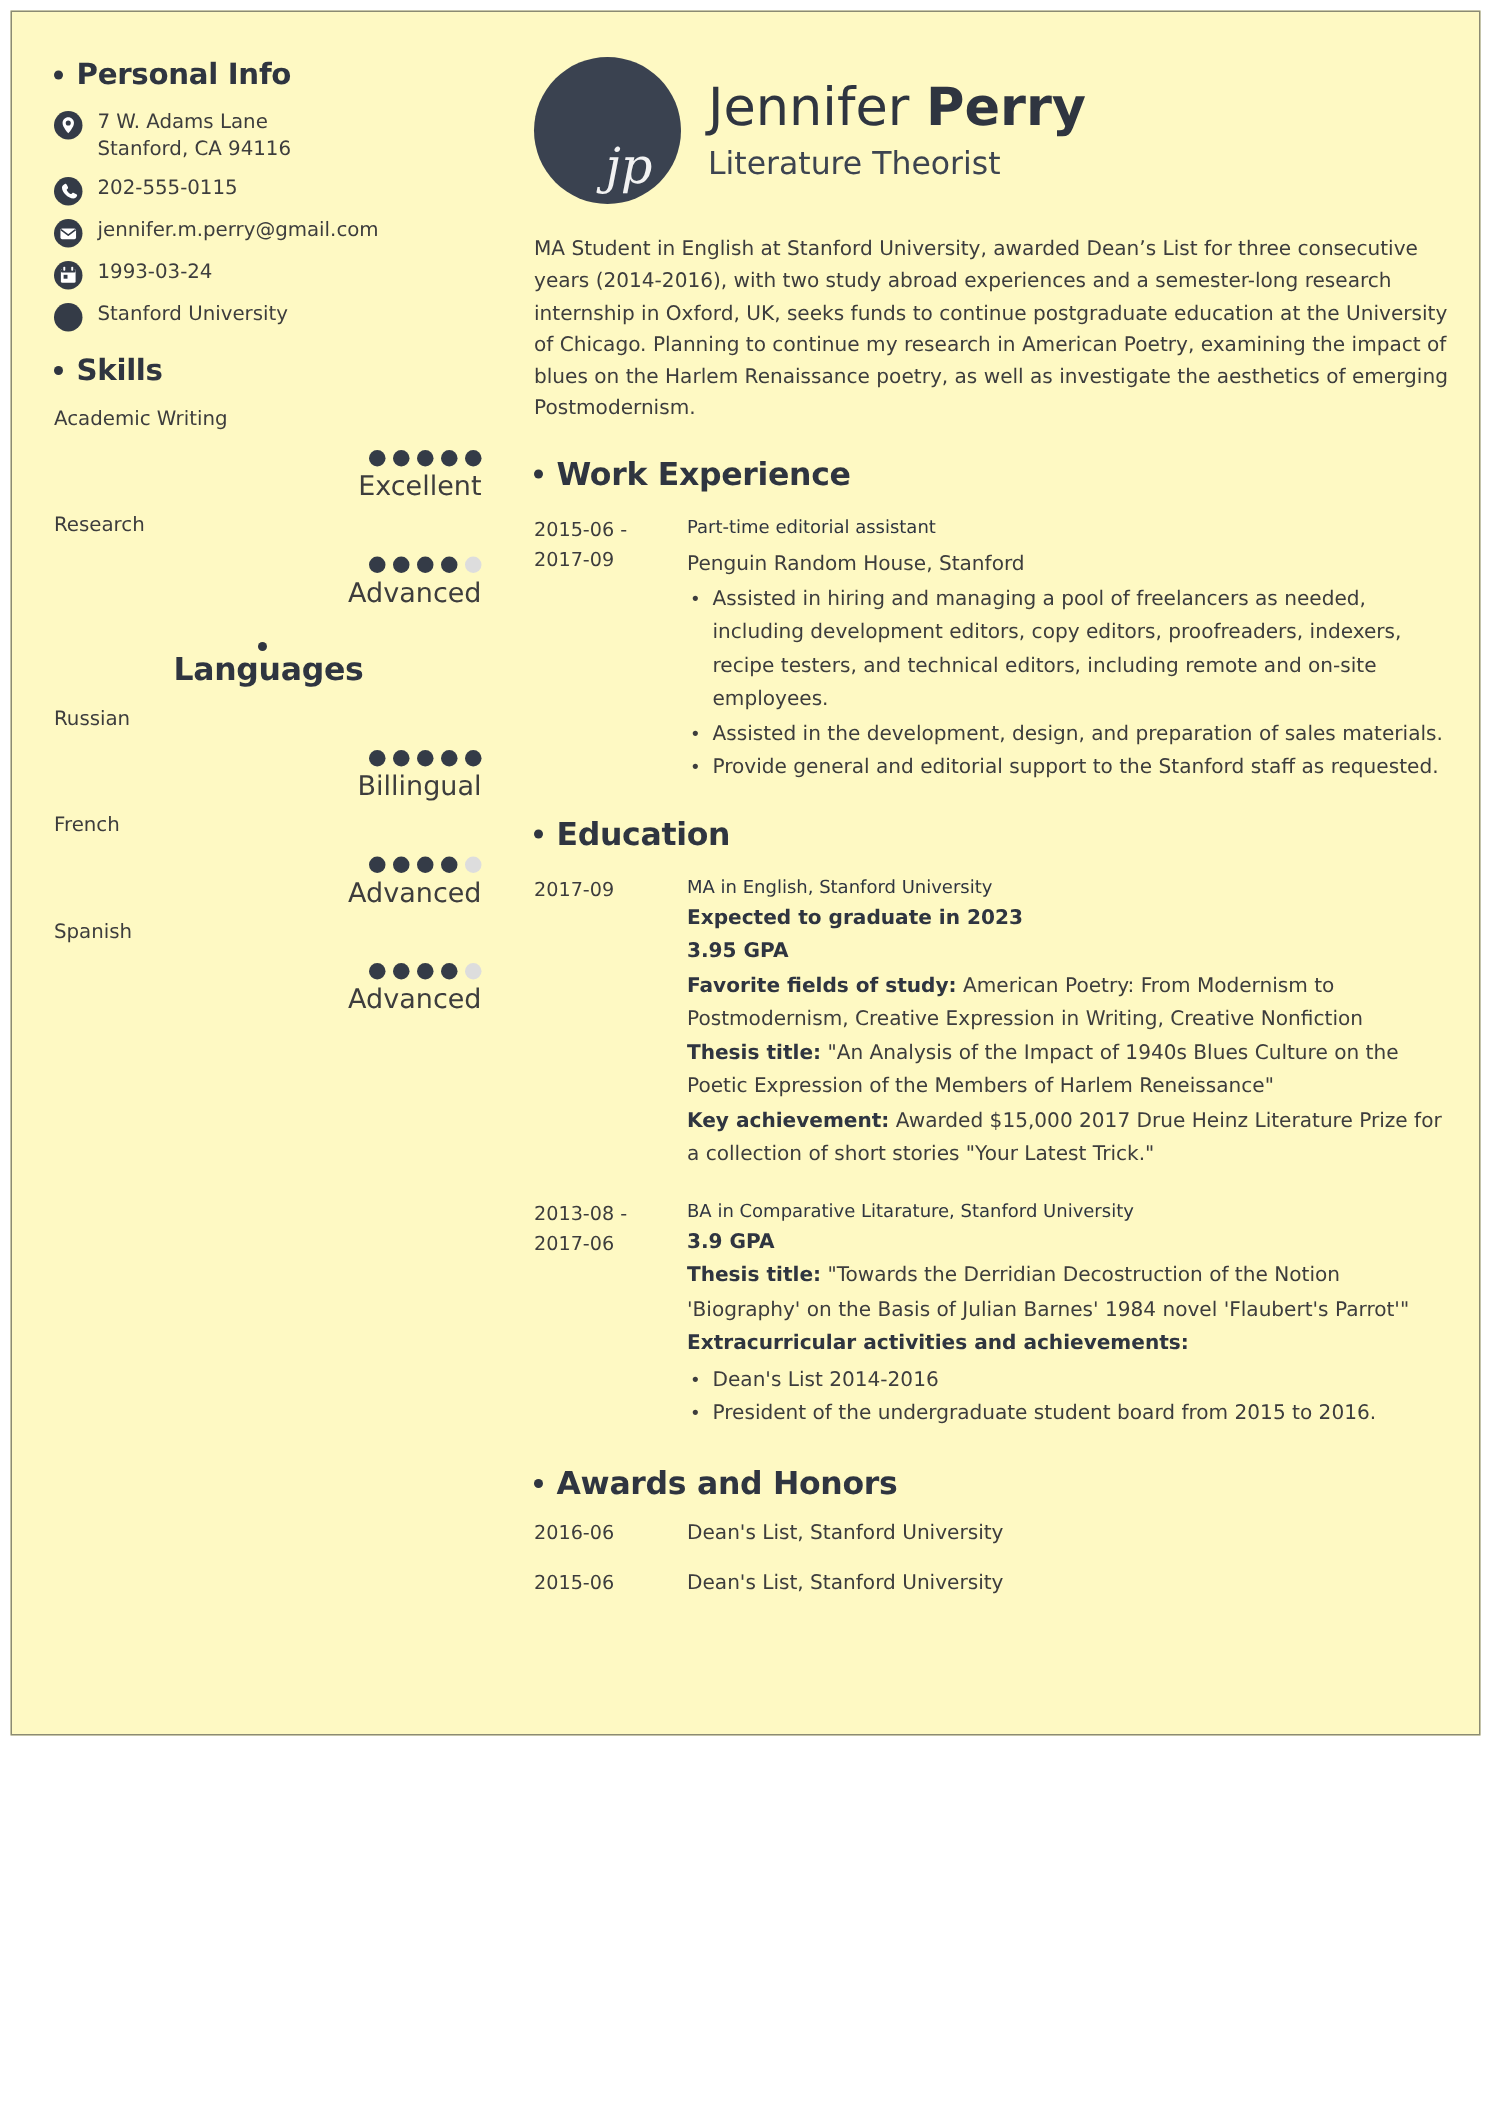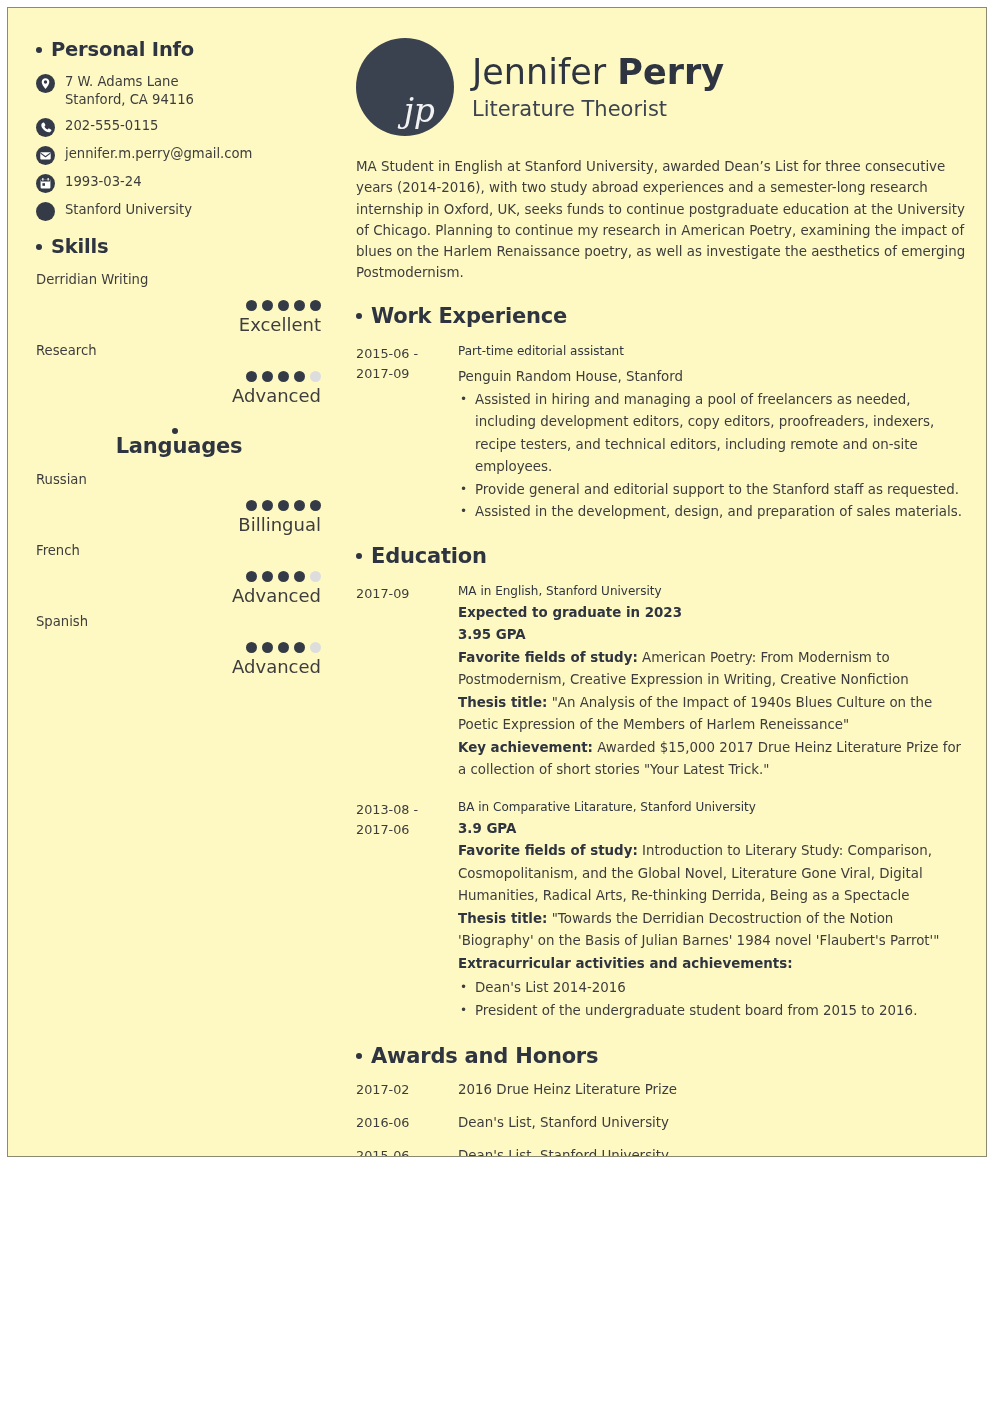--- a/index.html
+++ b/index.html
@@ -305,21 +305,21 @@
       </div>
 
     </div>
 
     <div class="sec-head" style="margin-top:14px;">
       <span class="bullet"></span>
       <span class="sec-title-txt">Skills</span>
     </div>
     <div class="skills-wrap" id="skills-list">
           <div class="rate-block">
-            <div class="rate-name">Derridian Writing</div>
+            <div class="rate-name">Academic Writing</div>
             <div class="dots-row">
               <span class="dot"></span>
               <span class="dot"></span>
               <span class="dot"></span>
               <span class="dot"></span>
               <span class="dot"></span>
             </div>
             <div class="rate-label">Excellent</div>
           </div>
           <div class="rate-block">
@@ -397,22 +397,22 @@
     </div>
     <div id="work-list">
           <div class="entry">
             <div class="entry-date">2015-06 -
 2017-09</div>
             <div class="entry-body">
               <div class="entry-title">Part-time editorial assistant</div>
               <div class="entry-sub">Penguin Random House, Stanford</div>
               <ul class="bullets">
                 <li>Assisted in hiring and managing a pool of freelancers as needed, including development editors, copy editors, proofreaders, indexers, recipe testers, and technical editors, including remote and on-site employees.</li>
+                <li>Assisted in the development, design, and preparation of sales materials.</li>
                 <li>Provide general and editorial support to the Stanford staff as requested.</li>
-                <li>Assisted in the development, design, and preparation of sales materials.</li>
               </ul>
             </div>
           </div>
         </div>
 
     <div class="sec-head">
       <span class="bullet"></span>
       <span class="sec-title-txt">Education</span>
     </div>
     <div id="education-list">
@@ -426,41 +426,36 @@
               <div class="detail-line"><b>Thesis title:</b><span> "An Analysis of the Impact of 1940s Blues Culture on the Poetic Expression of the Members of Harlem Reneissance"</span></div>
               <div class="detail-line"><b>Key achievement:</b><span> Awarded $15,000 2017 Drue Heinz Literature Prize for a collection of short stories "Your Latest Trick."</span></div>
             </div>
           </div>
           <div class="entry">
             <div class="entry-date">2013-08 -
 2017-06</div>
             <div class="entry-body">
               <div class="entry-title">BA in Comparative Litarature, Stanford University</div>
               <div class="detail-line"><b>3.9 GPA</b></div>
-              <div class="detail-line"><b>Favorite fields of study:</b><span> Introduction to Literary Study: Comparison, Cosmopolitanism, and the Global Novel, Literature Gone Viral, Digital Humanities, Radical Arts, Re-thinking Derrida, Being as a Spectacle</span></div>
               <div class="detail-line"><b>Thesis title:</b><span> "Towards the Derridian Decostruction of the Notion 'Biography' on the Basis of Julian Barnes' 1984 novel 'Flaubert's Parrot'"</span></div>
               <div class="detail-line"><b>Extracurricular activities and achievements:</b></div>
               <ul class="bullets">
                 <li>Dean's List 2014-2016</li>
                 <li>President of the undergraduate student board from 2015 to 2016.</li>
               </ul>
             </div>
           </div>
         </div>
 
     <div class="sec-head awards">
       <span class="bullet"></span>
       <span class="sec-title-txt">Awards and Honors</span>
     </div>
     <div id="awards-list">
           <div class="award-row">
-            <div class="award-date">2017-02</div>
-            <div class="award-text">2016 Drue Heinz Literature Prize</div>
-          </div>
-          <div class="award-row">
             <div class="award-date">2016-06</div>
             <div class="award-text">Dean's List, Stanford University</div>
           </div>
           <div class="award-row">
             <div class="award-date">2015-06</div>
             <div class="award-text">Dean's List, Stanford University</div>
           </div>
         </div>
 
   </div>

